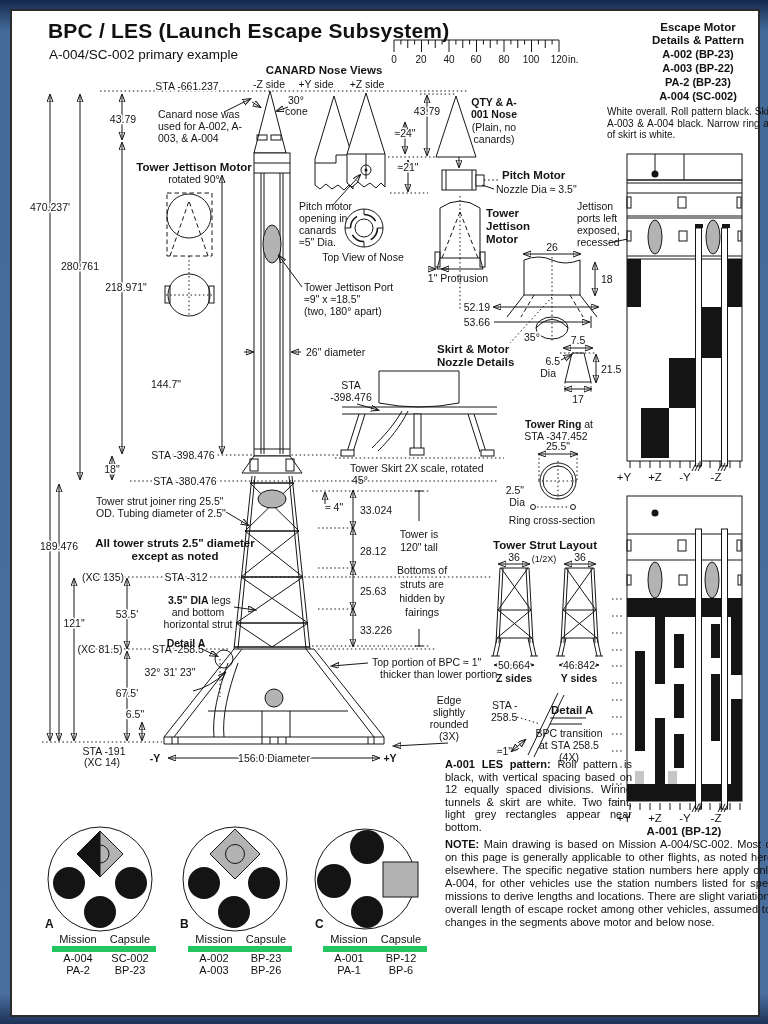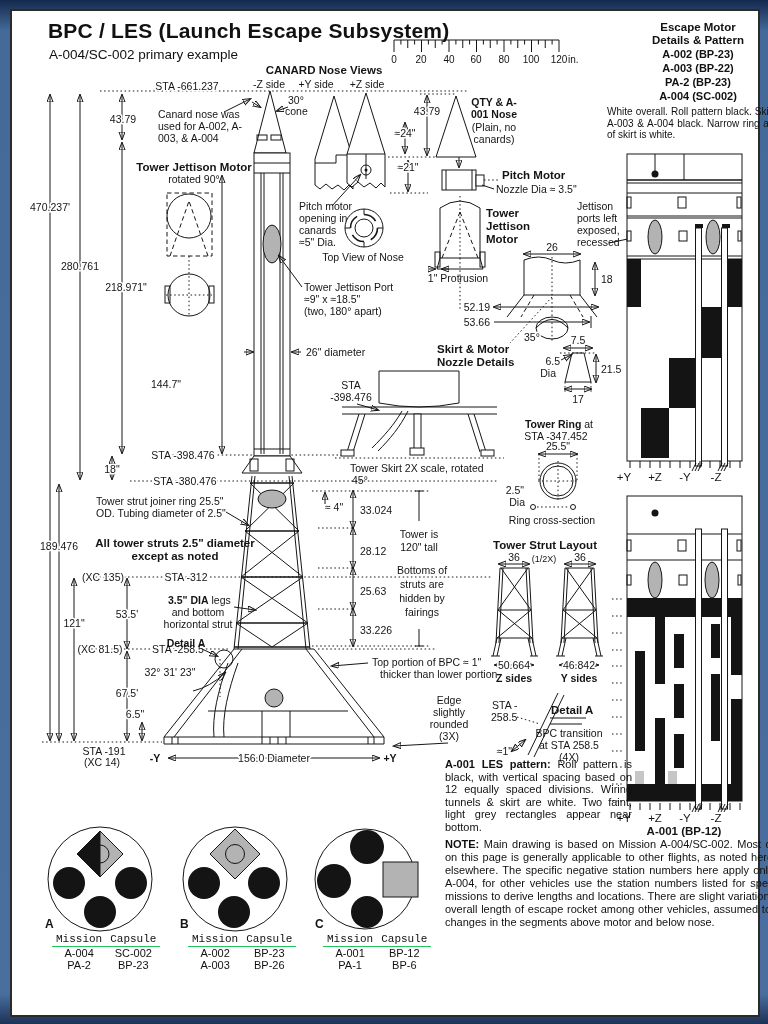--- a/index.html
+++ b/index.html
@@ -14,21 +14,21 @@
   .ebox .m{font-size:11px;font-weight:bold;line-height:13px;margin-top:1px;}
   .ebox .cap{font-size:10px;text-align:justify;line-height:11.5px;margin-top:3px;}
   .para{font-size:11.5px;line-height:13.5px;text-align:justify;}
   .cmp{left:17px;top:751px;width:505px;}
   .ap{left:413px;top:747px;width:187px;font-size:11px;line-height:12.5px;}
   .np{left:413px;top:827px;width:342px;font-size:11px;line-height:13px;}
   .lead{font-weight:bold;}
   .copy{left:390px;top:972px;width:360px;text-align:center;font-weight:bold;font-size:11.5px;}
   .mt{position:absolute;font-size:11px;text-align:center;border-collapse:collapse;}
   .mt td,.mt th{padding:0 4px;font-weight:normal;min-width:44px;line-height:12.5px;}
-  .mt th{border-bottom:1px solid #22c55e;font-family:Liberation Mono, monospace;}
+  .mt th{border-bottom:6px solid #22c55e;}
   svg{position:absolute;left:0;top:0;z-index:1;}
   .txt{z-index:2;}
   svg :is(line,path,rect,circle,ellipse,polygon,polyline){stroke:#161616;fill:none;stroke-width:1;}
   svg text{stroke:none;fill:#141414;font-size:10.5px;font-family:"Liberation Sans",sans-serif;}
   svg .b{font-weight:bold;}
   svg .s9{font-size:9px;} svg .s10{font-size:10px;} svg .s11{font-size:11.5px;} svg .s12{font-size:12px;}
   svg .mid{text-anchor:middle;} svg .end{text-anchor:end;}
   svg .halo{paint-order:stroke;stroke:#fff;stroke-width:3.2px;stroke-linejoin:round;}
   svg .f{fill:#141414;stroke:none;}
   svg .fw{fill:#fff;}

